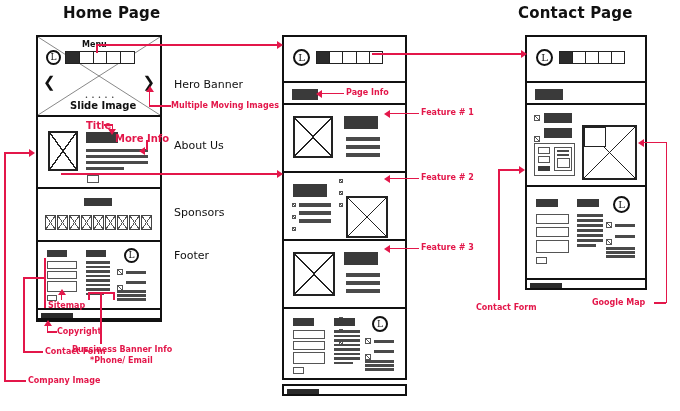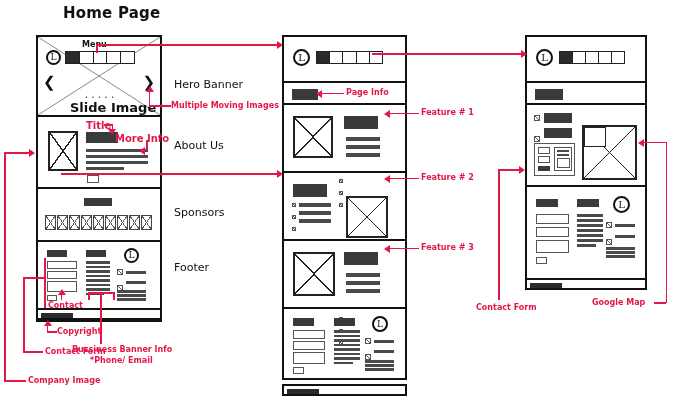--- a/index.html
+++ b/index.html
@@ -82,20 +82,21 @@
   .mark{border:1px solid #555;box-sizing:border-box;position:relative;background:#fff;}
   .mark::before{content:"";position:absolute;left:0;top:0;width:100%;height:100%;
     background:linear-gradient(to top right,transparent calc(50% - .5px),#555 calc(50% - .5px),#555 calc(50% + .5px),transparent calc(50% + .5px));}
 </style>
 </head>
 <body>
 
 <div class="stage">
 
   <div class="abs col-title" style="left:63px;top:4px;">Home Page</div>
+  <div class="abs col-title" style="left:518px;top:4px;">Contact Page</div>
 
   <div class="abs frame" style="left:36px;top:35px;width:126px;height:287px;">
 
     <div class="band" style="height:80px;">
       <div class="heroX">
         <svg width="100%" height="100%" viewBox="0 0 122 78" preserveAspectRatio="none">
           <line x1="0" y1="0" x2="122" y2="78" stroke="#555" stroke-width="0.7"></line>
           <line x1="122" y1="0" x2="0" y2="78" stroke="#555" stroke-width="0.7"></line>
         </svg>
       </div>
@@ -106,21 +107,21 @@
       <div class="abs menu-strip" style="left:27px;top:14px;width:70px;height:13px;">
         <div class="menu-cell on"></div>
         <div class="menu-cell"></div>
         <div class="menu-cell"></div>
         <div class="menu-cell"></div>
         <div class="menu-cell"></div>
       </div>
       <div class="abs chev" style="left:5px;top:38px;font-size:15px;">❮</div>
       <div class="abs chev" style="right:5px;top:38px;font-size:15px;">❯</div>
       <div class="abs dots" style="left:47px;top:58px;">• • • • •</div>
-      <div class="abs slide-cap" style="left:32px;top:63px;font-size:13px;">Slide Image</div>
+      <div class="abs slide-cap" style="left:32px;top:63px;font-size:10px;">Slide Image</div>
     </div>
 
     <div class="band" style="height:72px;">
       <div class="abs ximg" style="left:10px;top:14px;width:30px;height:40px;"></div>
       <div class="abs bar" style="left:48px;top:15px;width:32px;height:11px;"></div>
       <div class="abs line" style="left:48px;top:32px;width:62px;height:3px;"></div>
       <div class="abs line" style="left:48px;top:38px;width:62px;height:3px;"></div>
       <div class="abs line" style="left:48px;top:44px;width:62px;height:3px;"></div>
       <div class="abs line" style="left:48px;top:50px;width:38px;height:3px;"></div>
       <div class="abs box-o" style="left:49px;top:58px;width:12px;height:8px;"></div>
@@ -174,21 +175,21 @@
     </div>
   </div>
 
   <div class="abs" style="left:36px;top:308px;width:126px;height:12px;border:2px solid #111;box-sizing:border-box;background:#fff;">
     <div class="abs bar-dk" style="left:3px;top:2.5px;width:32px;height:5px;"></div>
   </div>
 
   <div class="abs sec-label" style="left:174px;top:78px;">Hero Banner</div>
   <div class="abs sec-label" style="left:174px;top:139px;">About Us</div>
   <div class="abs sec-label" style="left:174px;top:206px;">Sponsors</div>
-  <div class="abs sec-label" style="left:174px;top:261px;text-align:center;">Footer</div>
+  <div class="abs sec-label" style="left:174px;top:249px;text-align:center;">Footer</div>
 
   <div class="abs frame" style="left:282px;top:35px;width:125px;height:345px;">
 
     <div class="band" style="height:46px;">
       <div class="abs logo" style="left:9px;top:12px;width:17px;height:17px;font-size:10px;">
           <span>L</span>
         </div>
       <div class="abs menu-strip" style="left:32px;top:14px;width:67px;height:13px;">
         <div class="menu-cell on"></div>
         <div class="menu-cell"></div>
@@ -375,21 +376,21 @@
 
   <div class="rl rv" style="left:44px;top:258px;height:5px;"></div>
   <div class="rl rv" style="left:44px;top:258px;height:50px;"></div>
   <div class="rl rh" style="left:23px;top:277px;width:22px;"></div>
   <div class="rl rv" style="left:23px;top:277px;height:75px;"></div>
   <div class="rl rh" style="left:23px;top:351px;width:20px;"></div>
   <div class="abs anno" style="left:45px;top:347px;">Contact Form</div>
 
   <div class="arw arw-u" style="left:58px;top:289px;"></div>
   <div class="rl rv" style="left:60.5px;top:293px;height:7px;"></div>
-  <div class="abs anno" style="left:48px;top:301px;">Contact</div>
+  <div class="abs anno" style="left:48px;top:301px;">Sitemap</div>
 
   <div class="arw arw-u" style="left:44px;top:320px;"></div>
   <div class="rl rv" style="left:46.5px;top:324px;height:8px;"></div>
   <div class="rl rh" style="left:46.5px;top:331px;width:10px;"></div>
   <div class="abs anno" style="left:57px;top:327px;">Copyright</div>
 
   <div class="rl rv" style="left:88px;top:292px;height:8px;"></div>
   <div class="rl rv" style="left:113px;top:292px;height:8px;"></div>
   <div class="rl rh" style="left:88px;top:292px;width:26px;"></div>
   <div class="rl rv" style="left:100px;top:292px;height:52px;"></div>

